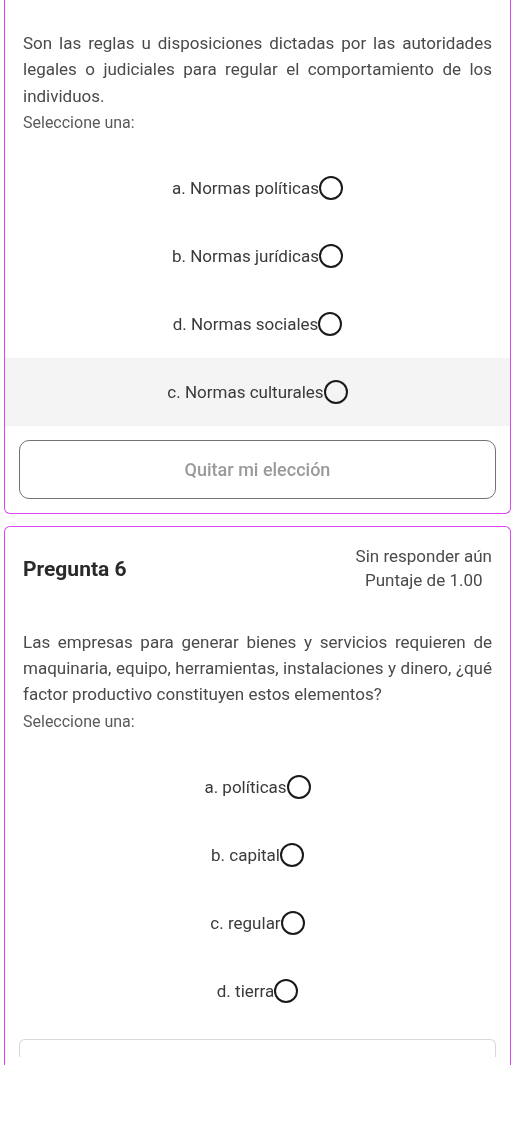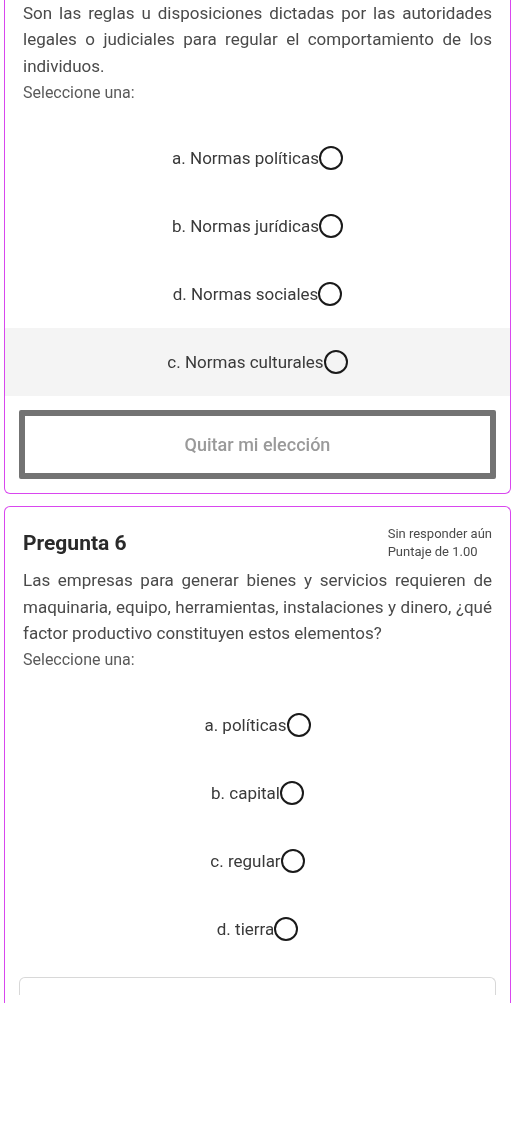--- a/index.html
+++ b/index.html
@@ -14,21 +14,21 @@
       color: #3a3a3a;
     }
     .question-card {
       border: 1px solid #d946ef;
       border-radius: 6px;
       margin: 0 4px 12px 4px;
       overflow: hidden;
       background: #fff;
     }
     .question-text-block {
-      padding: 0 18px 8px 18px;
+      padding: 30px 18px 8px 18px;
     }
     .question-text {
       font-size: 17px;
       line-height: 1.55;
       color: #4a4a4a;
       text-align: justify;
       text-justify: inter-word;
     }
     .select-one {
       font-size: 16px;
@@ -54,42 +54,42 @@
       width: 24px;
       height: 24px;
       border: 2.5px solid #1a1a1a;
       border-radius: 50%;
       flex-shrink: 0;
     }
     .clear-button {
       margin: 14px;
       padding: 18px 0;
       text-align: center;
-      border: 6px solid #737373;
-      border-radius: 2px;
+      border: 1px solid #737373;
+      border-radius: 10px;
       color: #9a9a9a;
       font-size: 18px;
       font-weight: 500;
       cursor: pointer;
       background: #fff;
     }
     .question-header {
       display: flex;
       justify-content: space-between;
       align-items: center;
       padding: 18px 18px 6px 18px;
     }
     .question-title {
       font-size: 21px;
       font-weight: 700;
       color: #2a2a2a;
     }
     .question-meta {
-      text-align: left;
-      font-size: 13px;
+      text-align: center;
+      font-size: 17px;
       color: #4a4a4a;
       line-height: 1.4;
     }
     .card-top-partial {
       border-top: none;
       border-top-left-radius: 0;
       border-top-right-radius: 0;
       margin-top: 0;
     }
     .card-bottom-partial {

